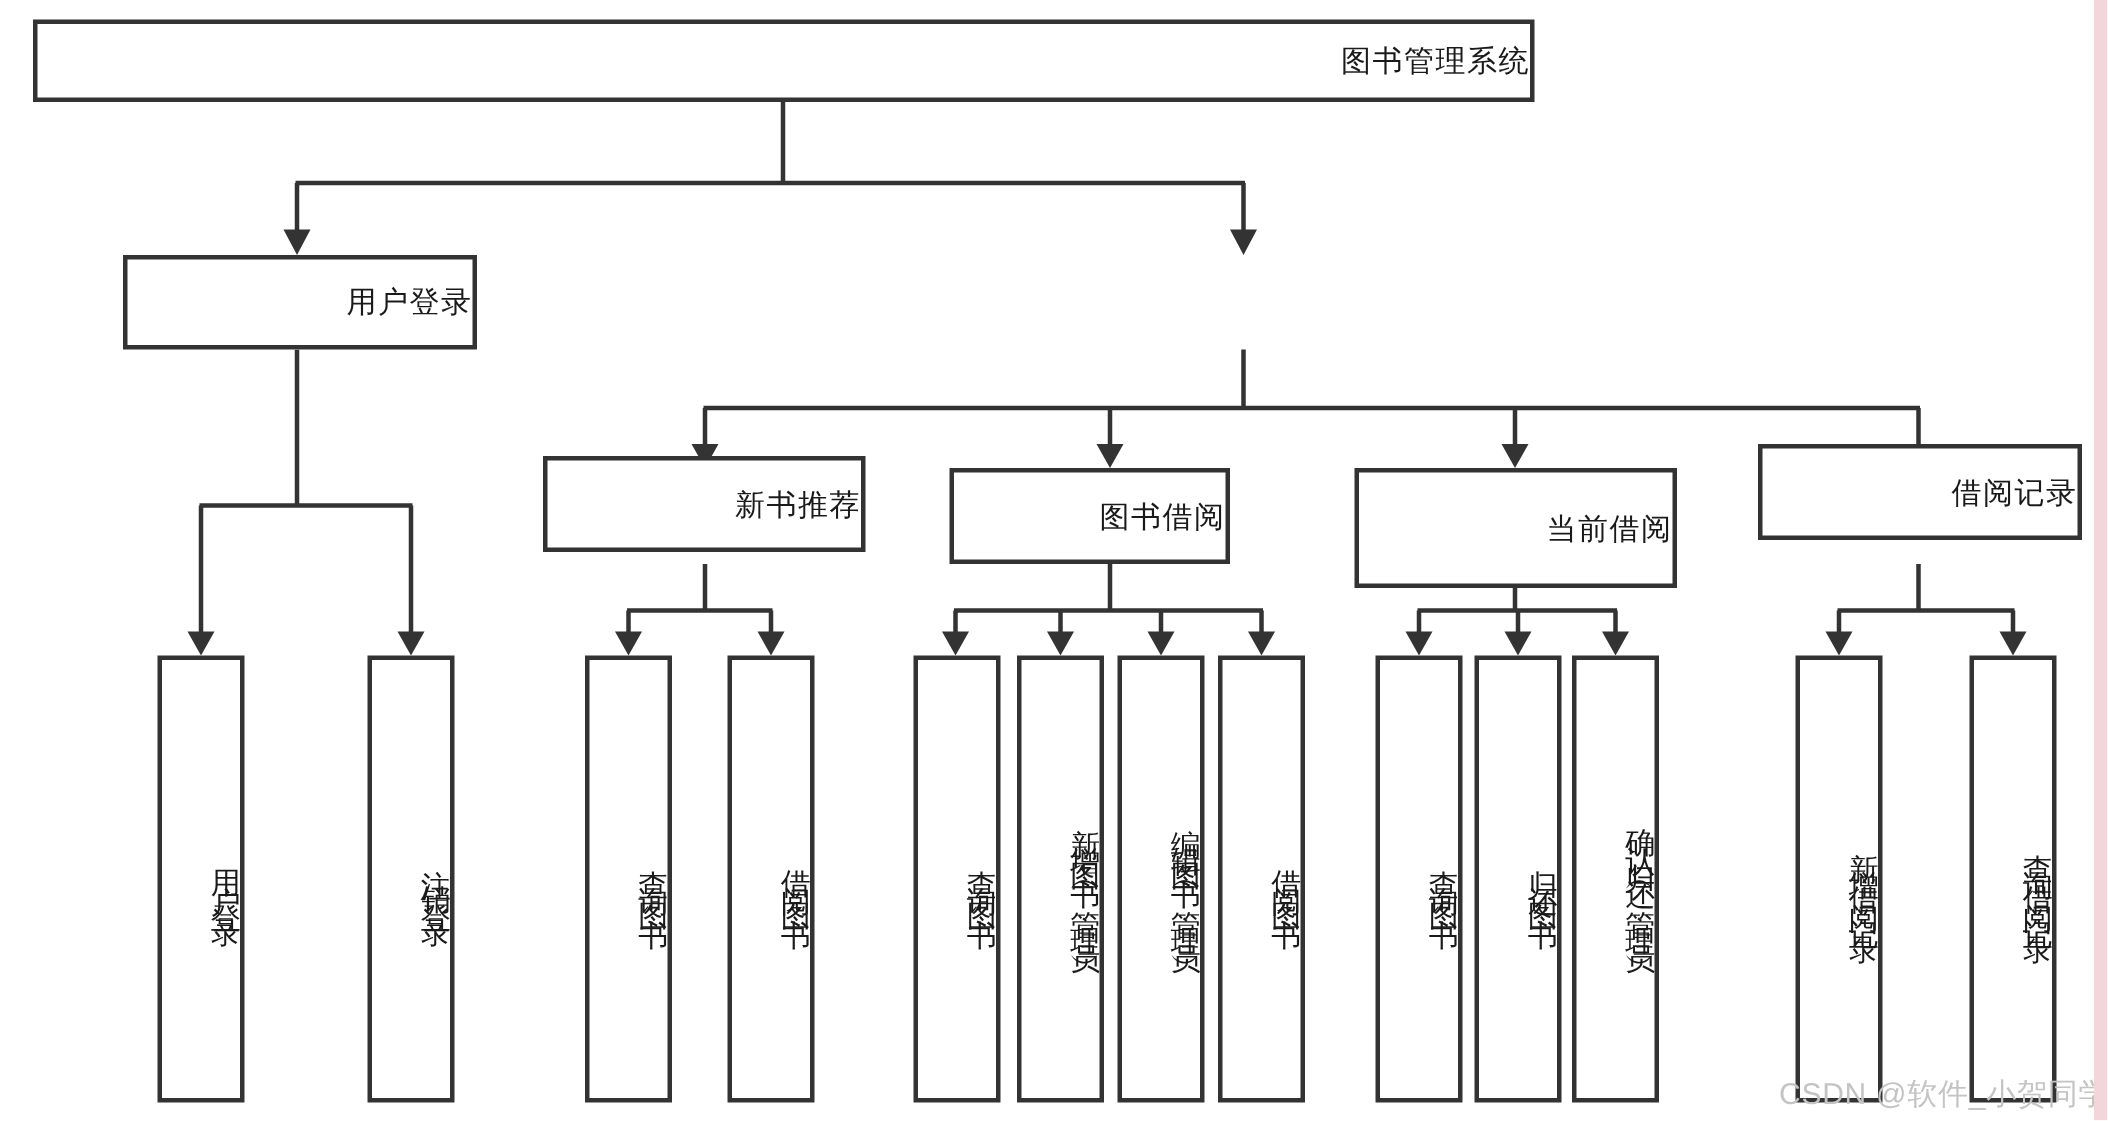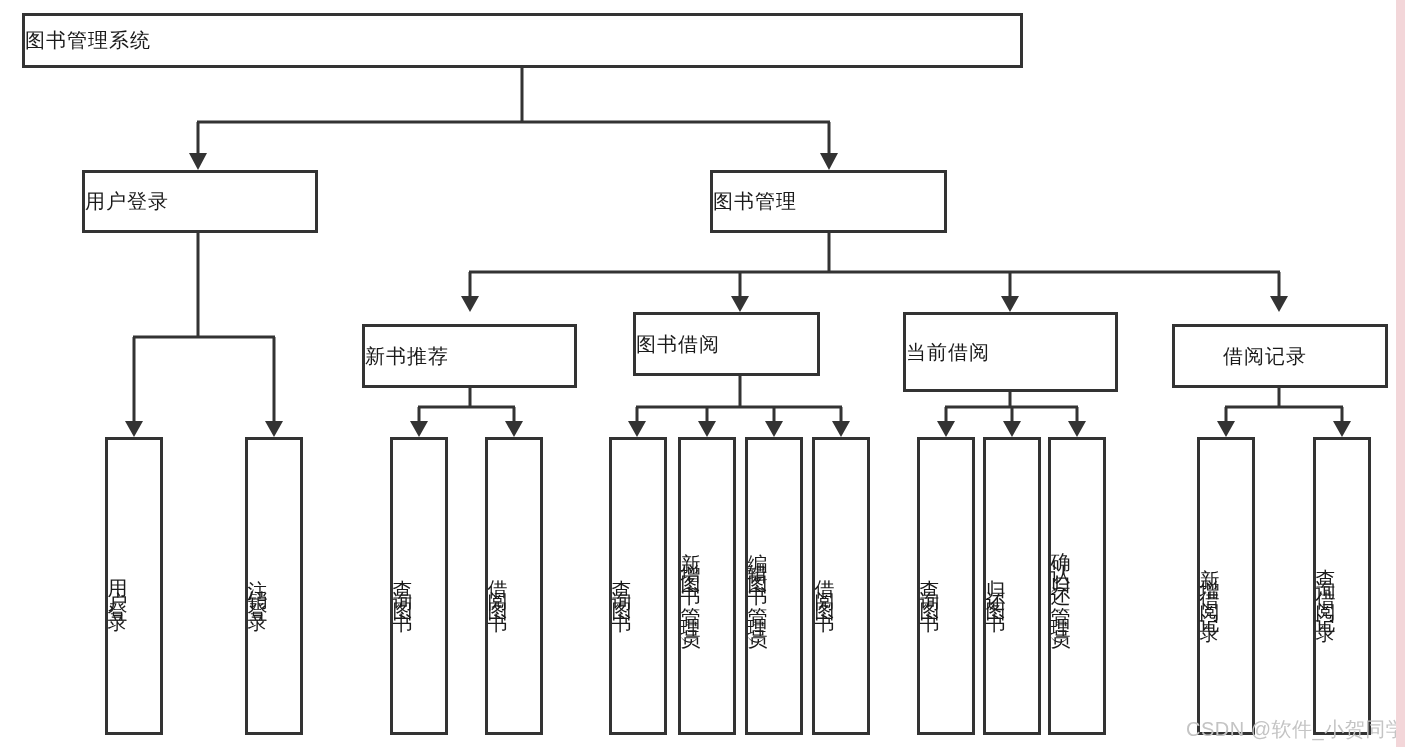--- a/index.html
+++ b/index.html
@@ -18,21 +18,21 @@
     width: 1405px; height: 747px;
     pointer-events: none;
   }
   .node {
     position: absolute;
     box-sizing: border-box;
     border: 3px solid #333333;
     background: #ffffff;
     display: flex;
     align-items: center;
-    justify-content: flex-start;
+    justify-content: flex-end;
   }
   .h-node {
     font-size: 20px;
     letter-spacing: 1px;
     white-space: nowrap;
   }
   .v-node {
     top: 437px;
     height: 298px;
     width: 58px;
@@ -125,34 +125,31 @@
              M1333 421 H1351 L1342 437 Z"></path>
   </svg>
 
   <div class="node h-node" style="left:22px; top:13px; width:1001px; height:55px;">
     <span>图书管理系统</span>
   </div>
 
   <div class="node h-node" style="left:82px; top:170px; width:236px; height:63px;">
     <span>用户登录</span>
   </div>
-  <div class="node h-node" style="left:710px; top:170px; width:237px; height:63px;">
-    <span>图书管理</span>
-  </div>
 
-  <div class="node h-node" style="left:362px; top:324px; width:215px; height:64px;">
+  <div class="node h-node" style="left:362px; top:304px; width:215px; height:64px;">
     <span>新书推荐</span>
   </div>
   <div class="node h-node" style="left:633px; top:312px; width:187px; height:64px;">
     <span>图书借阅</span>
   </div>
   <div class="node h-node" style="left:903px; top:312px; width:215px; height:80px;">
     <span>当前借阅</span>
   </div>
-  <div class="node h-node" style="left:1172px; top:324px; width:216px; height:64px;padding-left:48px;">
+  <div class="node h-node" style="left:1172px; top:296px; width:216px; height:64px;padding-left:48px;">
     <span>借阅记录</span>
   </div>
 
   <div class="node v-node" style="left:105px;">
     <span class="v-label">用户登录</span>
   </div>
   <div class="node v-node" style="left:245px;">
     <span class="v-label">注销登录</span>
   </div>
 

